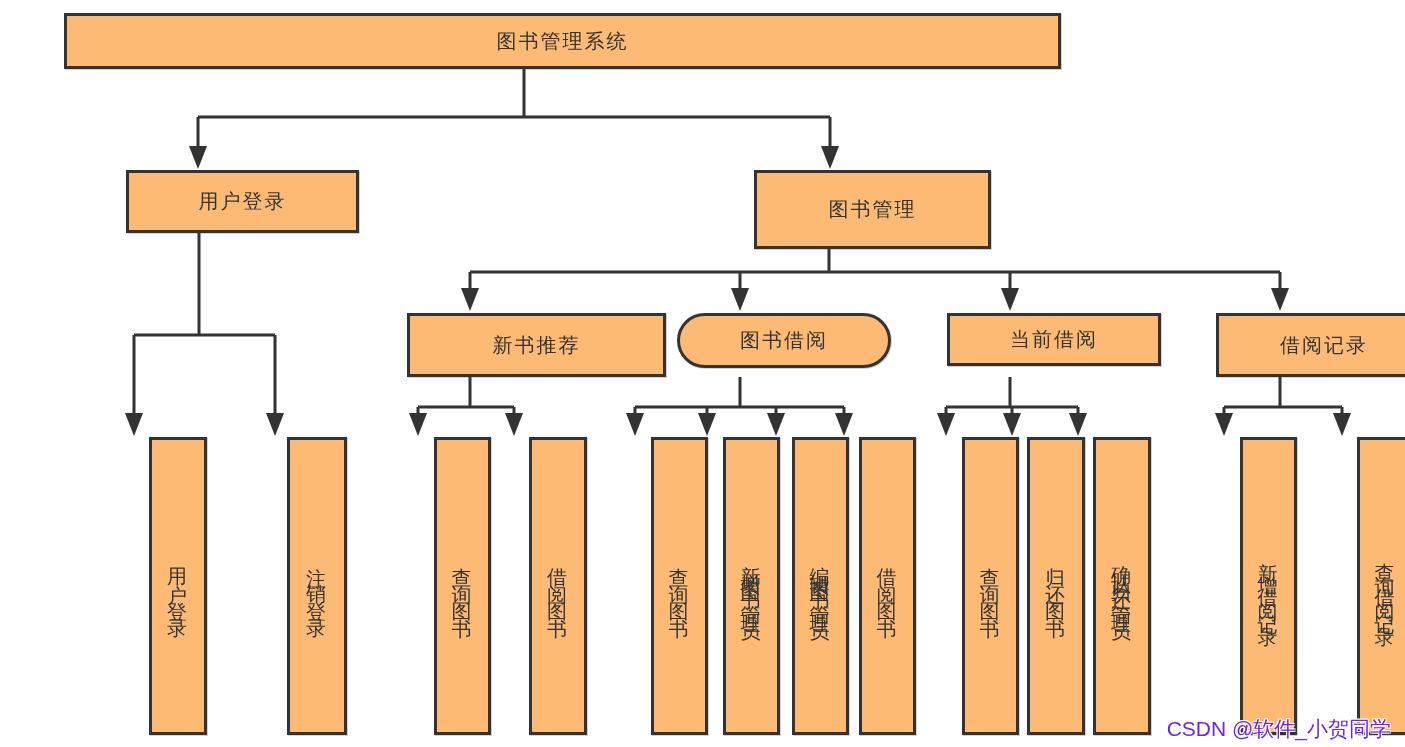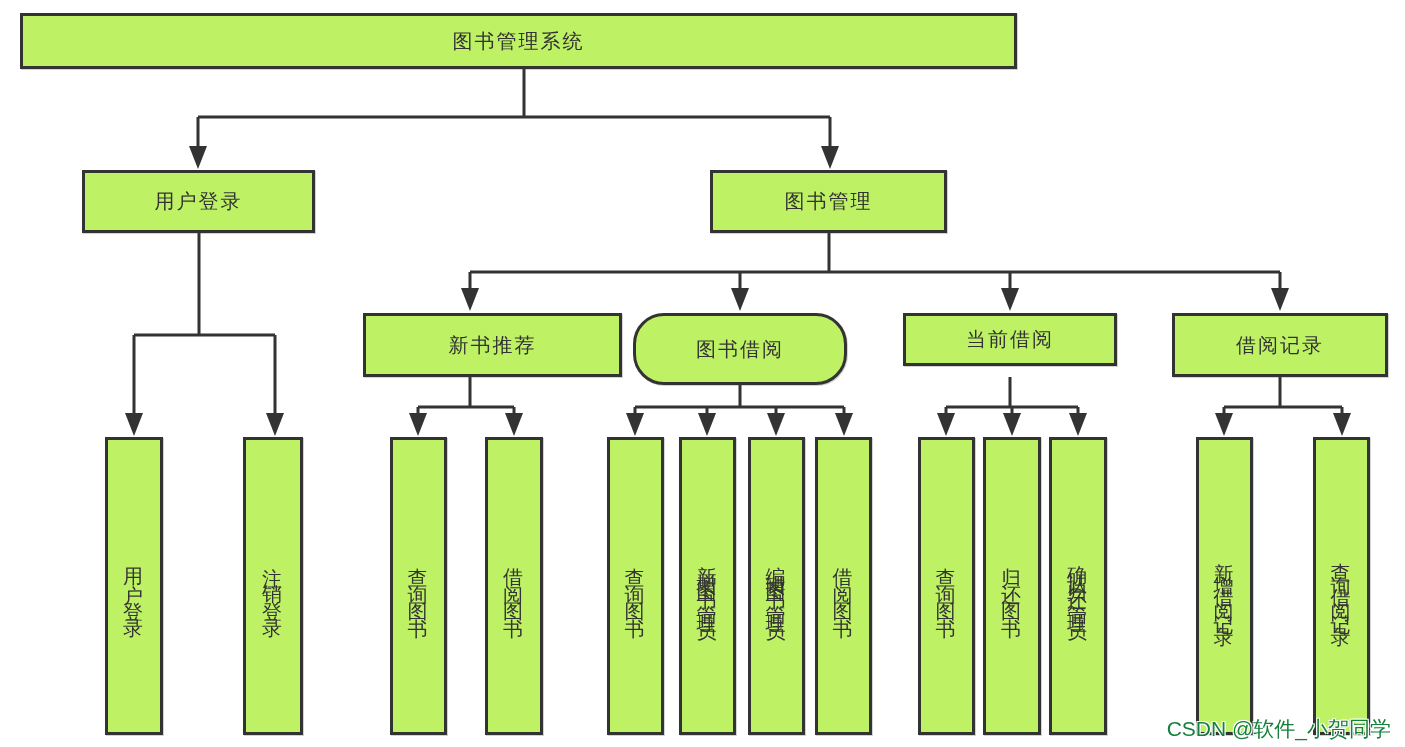--- a/index.html
+++ b/index.html
@@ -21,47 +21,48 @@
   .connectors path {
     fill: none;
     stroke: #333333;
     stroke-width: 3;
   }
   .connectors polygon { fill: #333333; stroke: none; }
   .box {
     position: absolute;
     box-sizing: border-box;
     border: 3px solid #333333;
-    background: #bef264;
+    background: #fdba74;
     display: flex;
     align-items: center;
     justify-content: center;
     z-index: 2;
     box-shadow: 1px 1px 0 rgba(80,80,80,0.25);
+    margin-left: 44px;
   }
   .box.horiz {
     font-size: 20px;
     letter-spacing: 2px;
     white-space: nowrap;
   }
   .box.vert {
     font-size: 20px;
     writing-mode: vertical-rl;
     text-orientation: mixed;
     white-space: nowrap;
   }
   .ls4 { letter-spacing: 17px; }
   .ls6 { letter-spacing: 13px; }
   .ls9 { letter-spacing: 8px; }
   
   .n-root    { left: 20px;   top: 13px;  width: 997px; height: 56px; }
   .n-login   { left: 82px;   top: 170px; width: 233px; height: 63px; }
-  .n-mgmt    { left: 710px;  top: 170px; width: 237px; height: 63px; }
+  .n-mgmt    { left: 710px;  top: 170px; width: 237px; height: 79px; }
   .n-newrec  { left: 363px;  top: 313px; width: 259px; height: 64px; }
-  .n-borrow  { left: 633px;  top: 313px; width: 214px; height: 72px; border-radius: 31px; }
+  .n-borrow  { left: 633px;  top: 313px; width: 214px; height: 55px; border-radius: 31px; }
   .n-current { left: 903px;  top: 313px; width: 214px; height: 53px; }
   .n-records { left: 1172px; top: 313px; width: 216px; height: 64px; }
   .leaf { top: 437px; height: 298px; }
   .l1  { left: 105px;  width: 58px; }
   .l2  { left: 243px;  width: 60px; }
   .l3  { left: 390px;  width: 57px; }
   .l4  { left: 485px;  width: 58px; }
   .l5  { left: 607px;  width: 57px; }
   .l6  { left: 679px;  width: 57px; }
   .l7  { left: 748px;  width: 57px; }
@@ -70,21 +71,21 @@
   .l10 { left: 983px;  width: 58px; }
   .l11 { left: 1049px; width: 58px; }
   .l12 { left: 1196px; width: 57px; }
   .l13 { left: 1313px; width: 57px; }
   .watermark {
     position: absolute;
     right: 14px;
     bottom: 4px;
     z-index: 3;
     font-size: 21px;
-    color: #15803d;
+    color: #6d28d9;
     text-shadow: 1px 1px 0 #ffffff, -1px -1px 0 #ffffff, 1px -1px 0 #ffffff, -1px 1px 0 #ffffff;
     white-space: nowrap;
   }
 </style>
 </head>
 <body>
 
 <div class="stage">
 
   <svg class="connectors" viewBox="0 0 1405 747" xmlns="http://www.w3.org/2000/svg">

